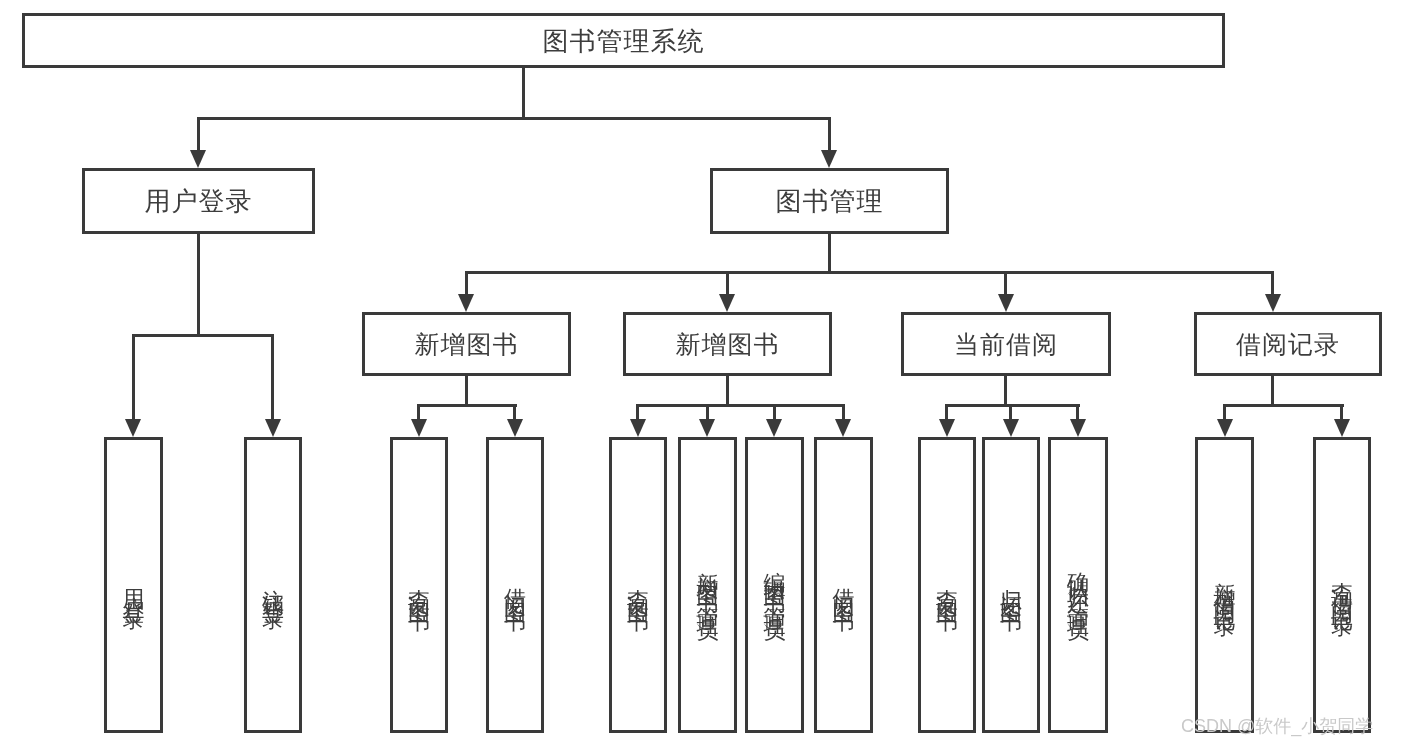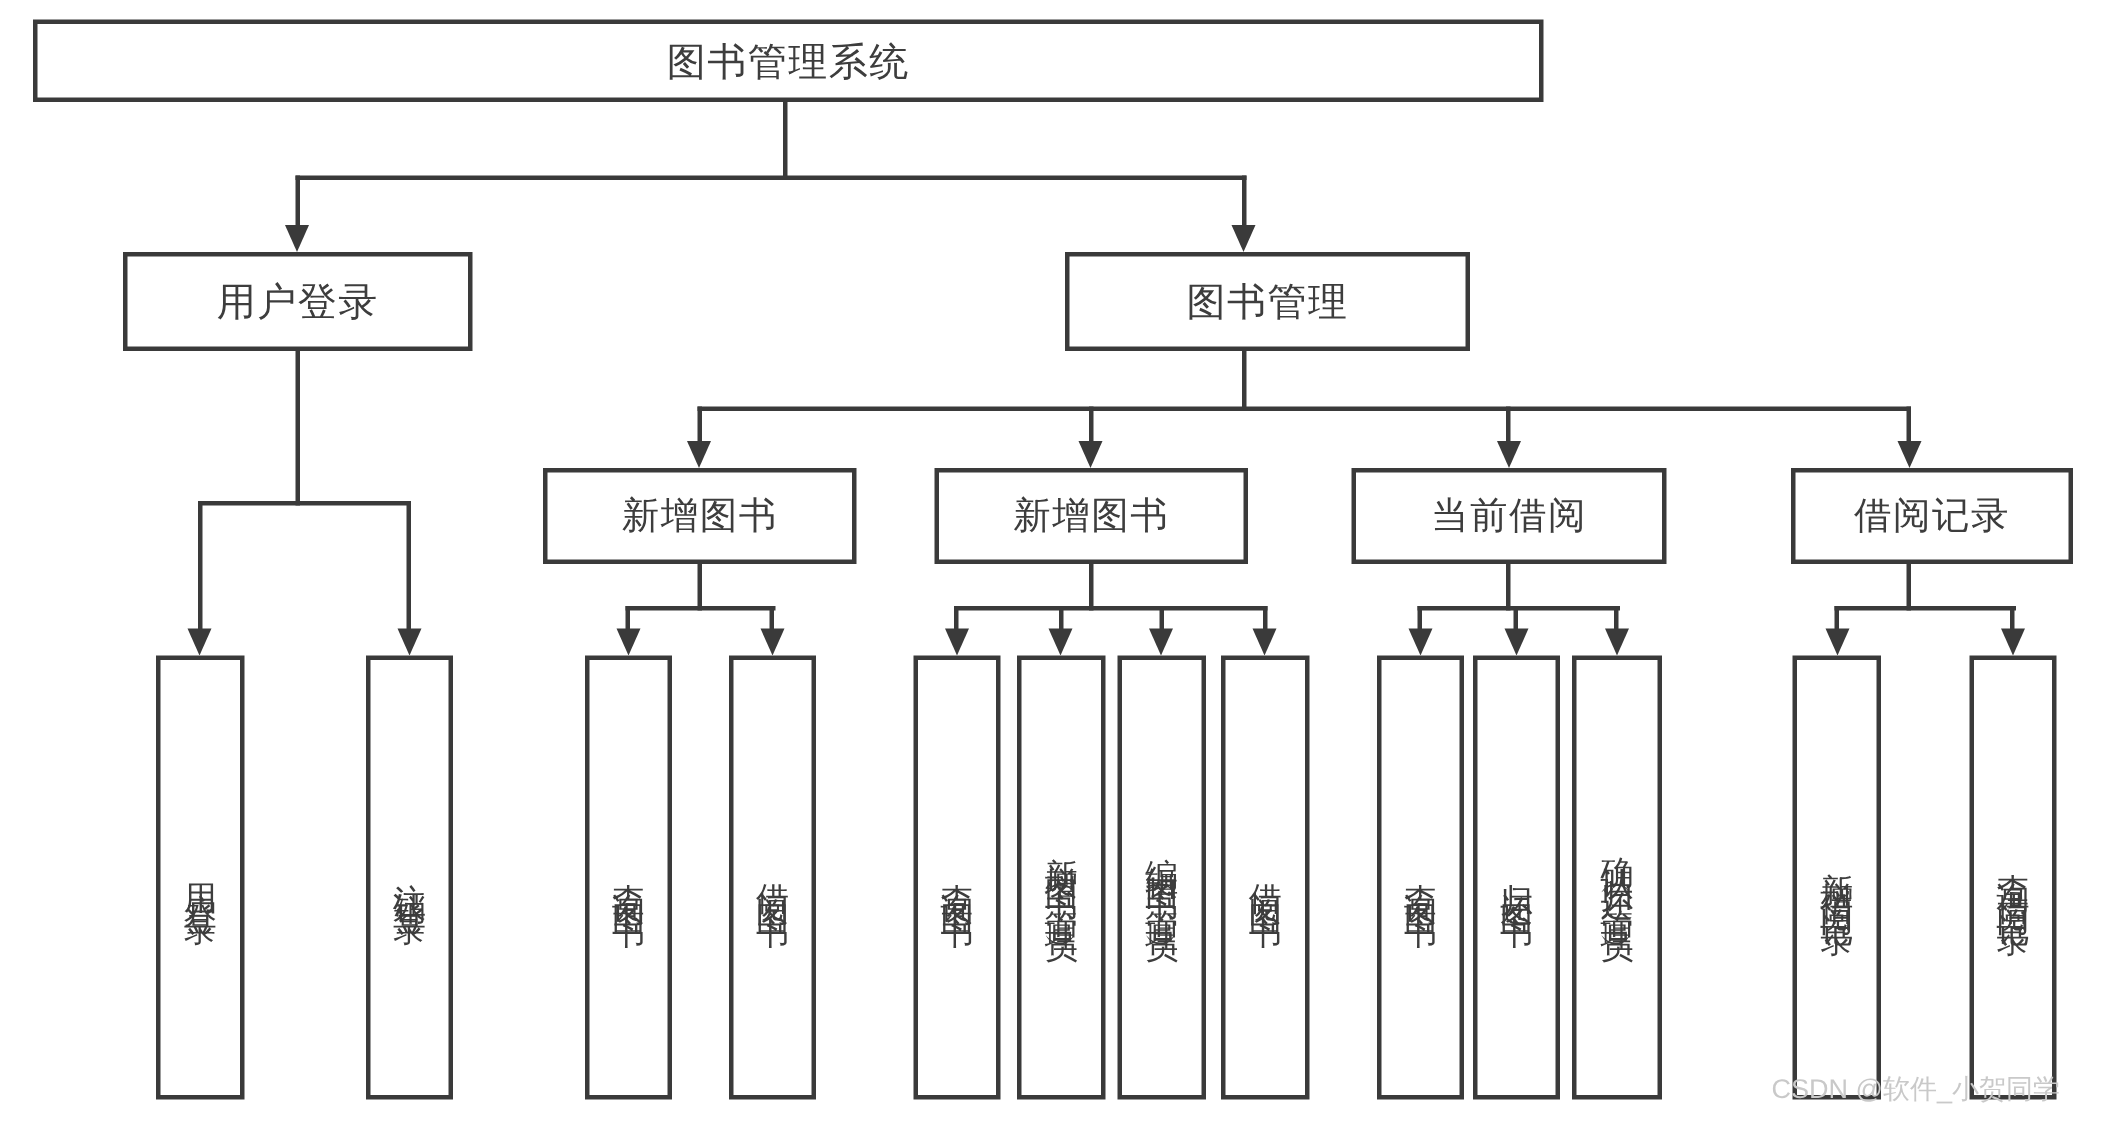--- a/index.html
+++ b/index.html
@@ -96,28 +96,28 @@
   <div class="vl" style="left:1076px;top:404px;height:18px"></div>
   <div class="ah" style="left:1070px;top:419px"></div>
 
   <div class="vl" style="left:1271px;top:376px;height:31px"></div>
   <div class="hl" style="left:1223px;top:404px;width:121px"></div>
   <div class="vl" style="left:1223px;top:404px;height:18px"></div>
   <div class="ah" style="left:1217px;top:419px"></div>
   <div class="vl" style="left:1340px;top:404px;height:18px"></div>
   <div class="ah" style="left:1334px;top:419px"></div>
 
-  <div class="box lvl1" style="left:22px;top:13px;width:1007px;height:55px">
+  <div class="box lvl1" style="left:22px;top:13px;width:1203px;height:55px">
     <span>图书管理系统</span>
   </div>
 
   <div class="box lvl2" style="left:82px;top:168px;width:233px;height:66px">
     <span>用户登录</span>
   </div>
-  <div class="box lvl2" style="left:710px;top:168px;width:270px;height:66px">
+  <div class="box lvl2" style="left:710px;top:168px;width:239px;height:66px">
     <span>图书管理</span>
   </div>
 
   <div class="box lvl3" style="left:362px;top:312px;width:209px;height:64px">
     <span>新增图书</span>
   </div>
   <div class="box lvl3" style="left:623px;top:312px;width:209px;height:64px">
     <span>新增图书</span>
   </div>
   <div class="box lvl3" style="left:901px;top:312px;width:210px;height:64px">

